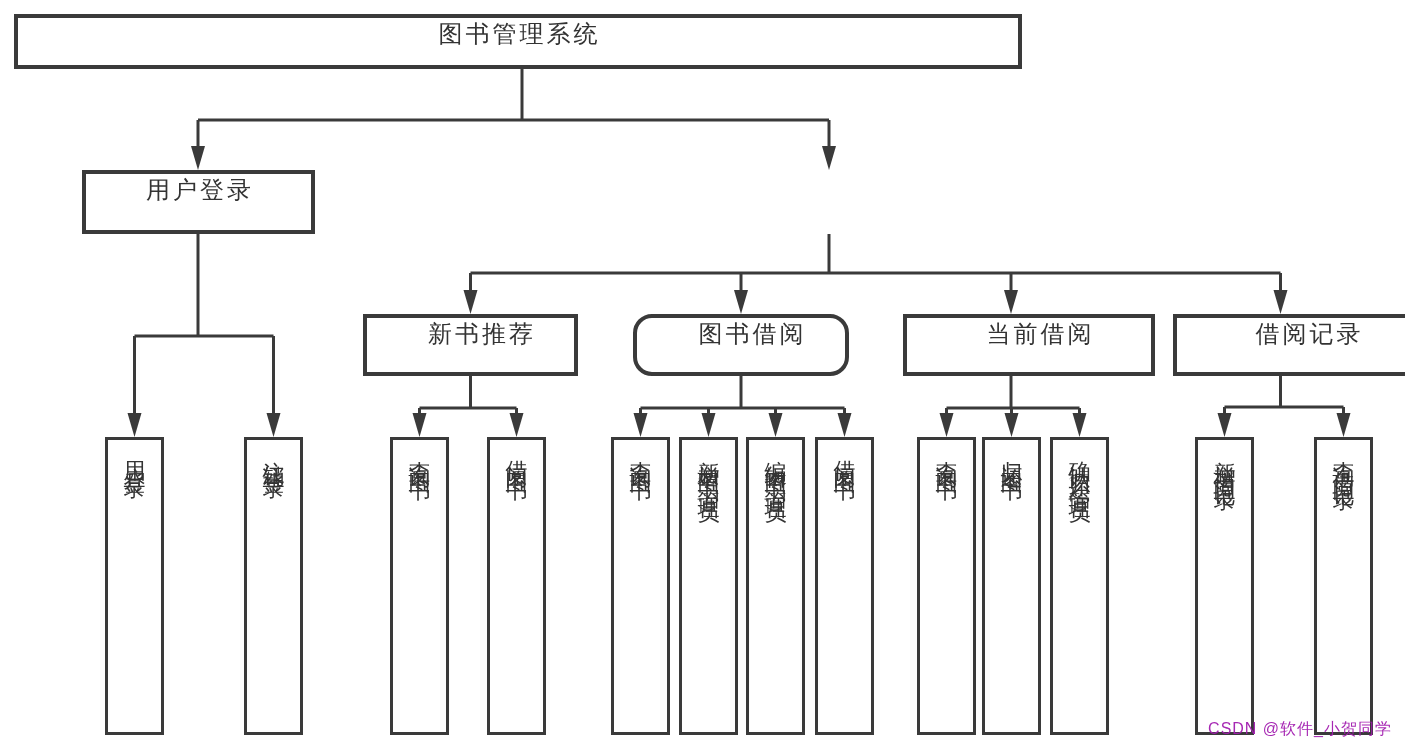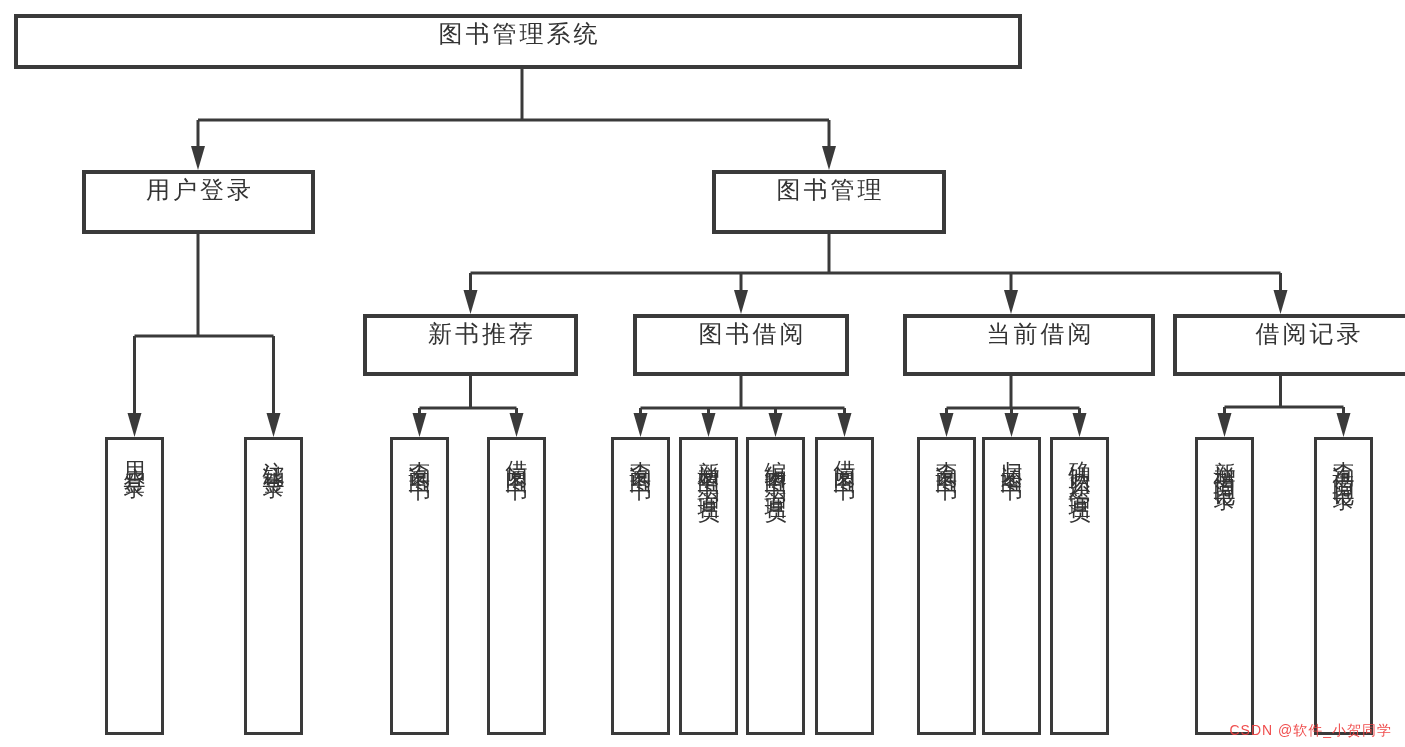--- a/index.html
+++ b/index.html
@@ -47,22 +47,22 @@
     text-orientation: mixed;
     letter-spacing: 6px;
     line-height: 1;
     transform: translateY(3px);
     white-space: nowrap;
   }
   .watermark {
     position: absolute;
     right: 13px;
     bottom: 7px;
-    font-size: 14px;
-    color: #ef4444;
+    font-size: 16px;
+    color: #a21caf;
     letter-spacing: 1px;
     z-index: 3;
     opacity: 0.95;
     white-space: nowrap;
   }
 </style>
 </head>
 <body>
 
 <div class="canvas">
@@ -140,28 +140,25 @@
     </g>
   </svg>
 
   <div class="node hbox" style="left:14px; top:14px; width:1008px; height:55px;">
     <span class="lbl">图书管理系统</span>
   </div>
 
   <div class="node hbox" style="left:82px; top:170px; width:233px;">
     <span class="lbl">用户登录</span>
   </div>
-  <div class="node hbox" style="left:712px; top:170px; width:234px;">
-    <span class="lbl">图书管理</span>
-  </div>
 
   <div class="node hbox l3" style="left:363px; top:314px; width:215px;">
     <span class="lbl">新书推荐</span>
   </div>
-  <div class="node hbox l3" style="left:633px; top:314px; width:216px;">
+  <div class="node hbox l3" style="left:633px; top:314px; width:216px;border-radius:19px;">
     <span class="lbl">图书借阅</span>
   </div>
   <div class="node hbox l3" style="left:903px; top:314px; width:252px;">
     <span class="lbl">当前借阅</span>
   </div>
   <div class="node hbox l3" style="left:1173px; top:314px; width:250px;">
     <span class="lbl">借阅记录</span>
   </div>
 
   <div class="node vbox" style="left:105px;">

